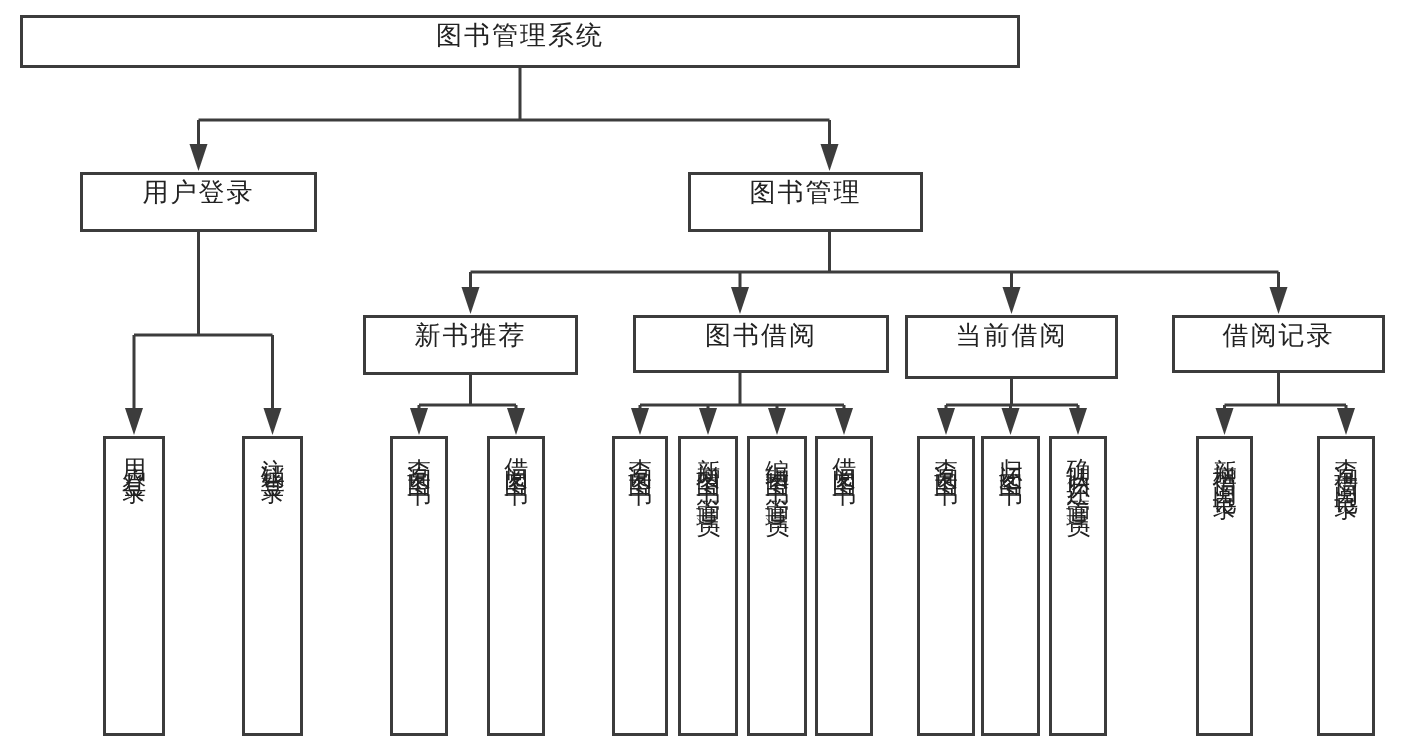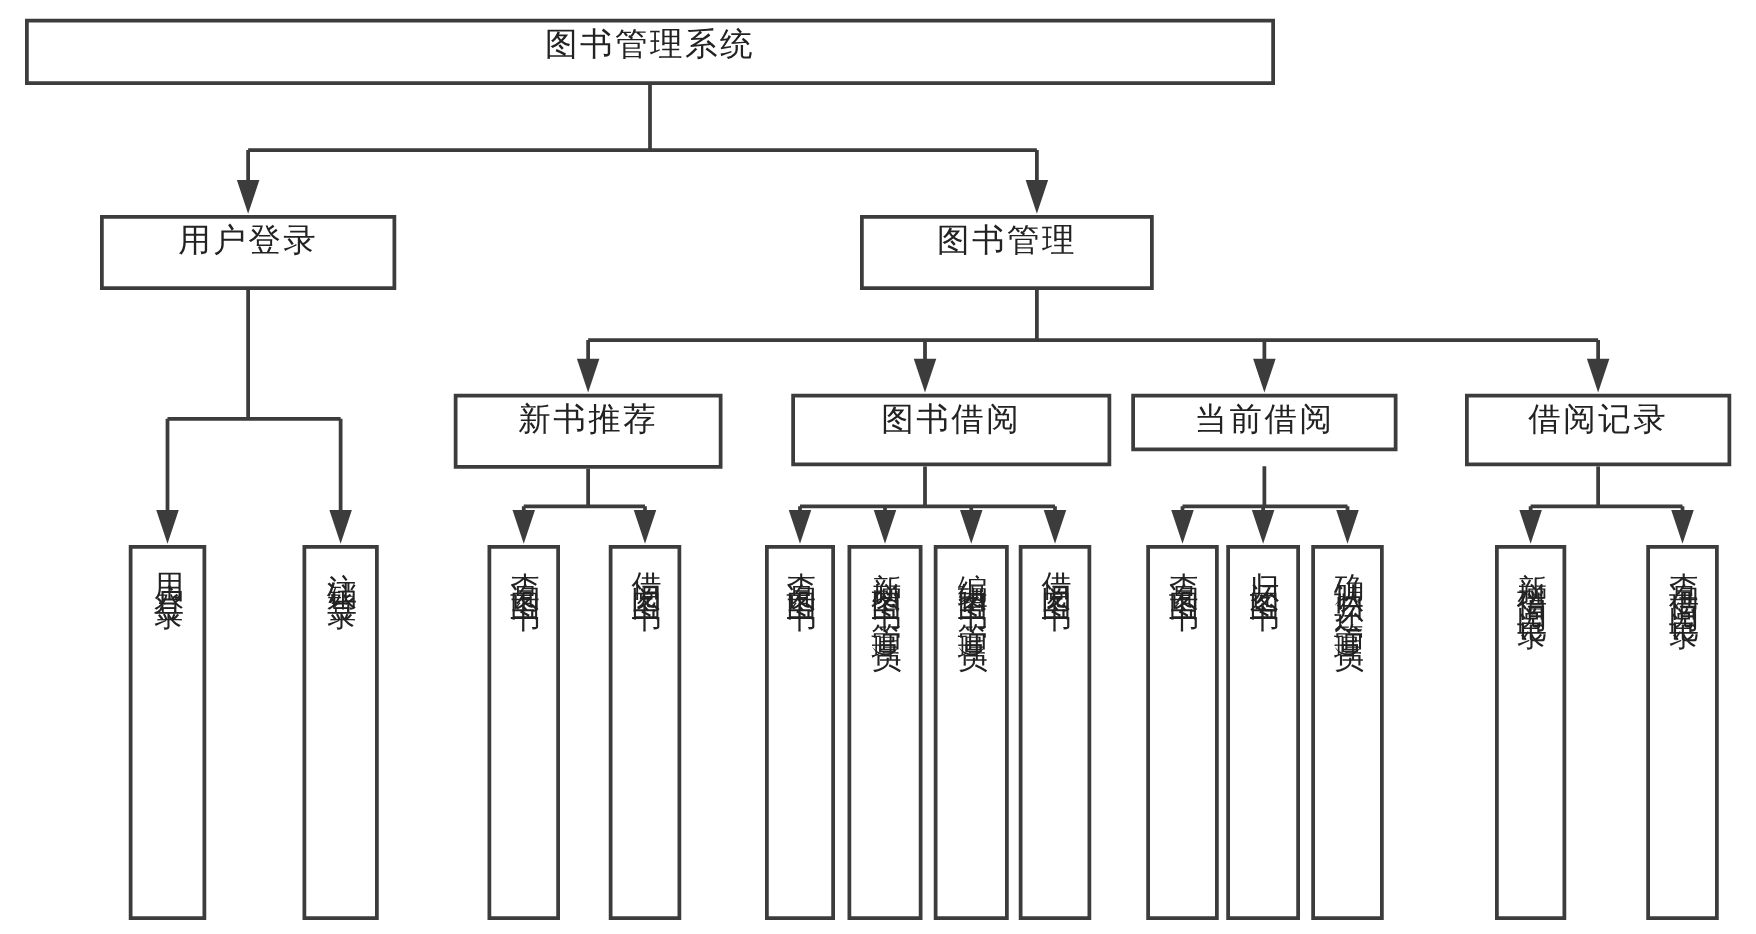--- a/index.html
+++ b/index.html
@@ -43,21 +43,21 @@
     font-size: 24px;
     letter-spacing: 8px;
     line-height: 1.1;
   }
   
   .n-root          { left: 20px;   top: 15px;  width: 1000px; height: 53px; }
   .n-user-login    { left: 80px;   top: 172px; width: 237px;  height: 60px; }
   .n-book-mgmt     { left: 688px;  top: 172px; width: 235px;  height: 60px; }
   .n-new-book      { left: 363px;  top: 315px; width: 215px;  height: 60px; }
   .n-book-borrow   { left: 633px;  top: 315px; width: 256px;  height: 58px; }
-  .n-current-borrow{ left: 905px;  top: 315px; width: 213px;  height: 46px; }
+  .n-current-borrow{ left: 905px;  top: 315px; width: 213px;  height: 64px; }
   .n-borrow-record { left: 1172px; top: 315px; width: 213px;  height: 58px; }
   .leaf            { top: 436px; height: 300px; }
   .n-g1a { left: 103px;  width: 62px; }
   .n-g1b { left: 242px;  width: 61px; }
   .n-g2a { left: 390px;  width: 58px; }
   .n-g2b { left: 487px;  width: 58px; }
   .n-g3a { left: 612px;  width: 56px; }
   .n-g3b { left: 678px;  width: 60px; }
   .n-g3c { left: 747px;  width: 60px; }
   .n-g3d { left: 815px;  width: 58px; }

